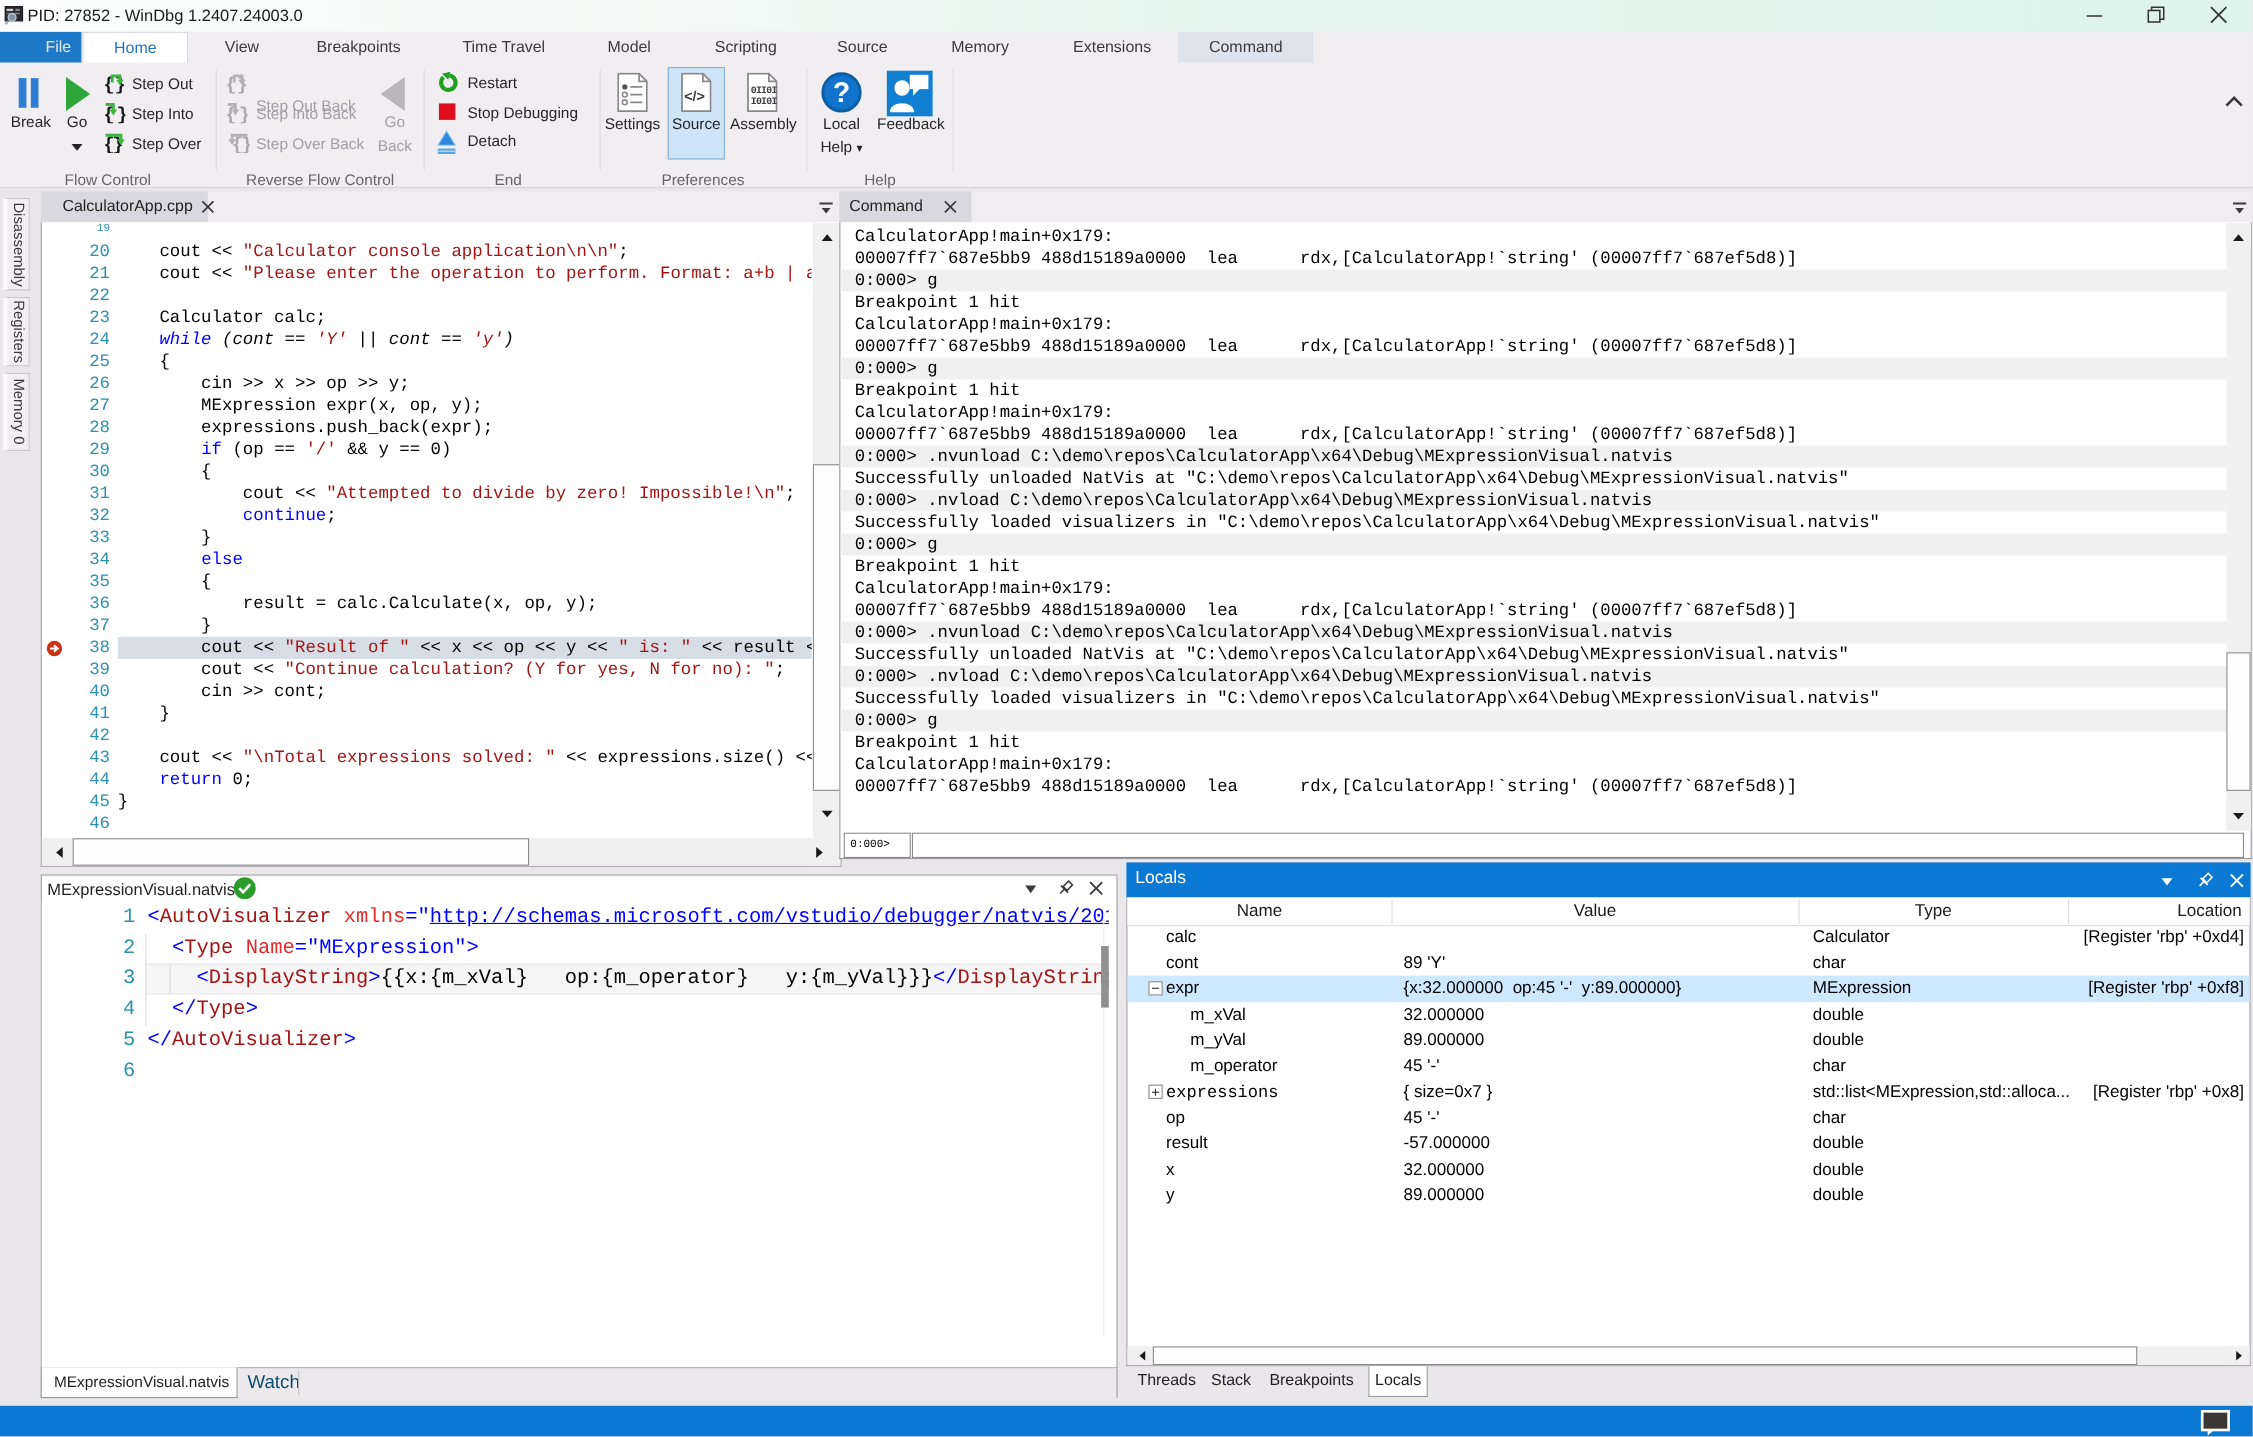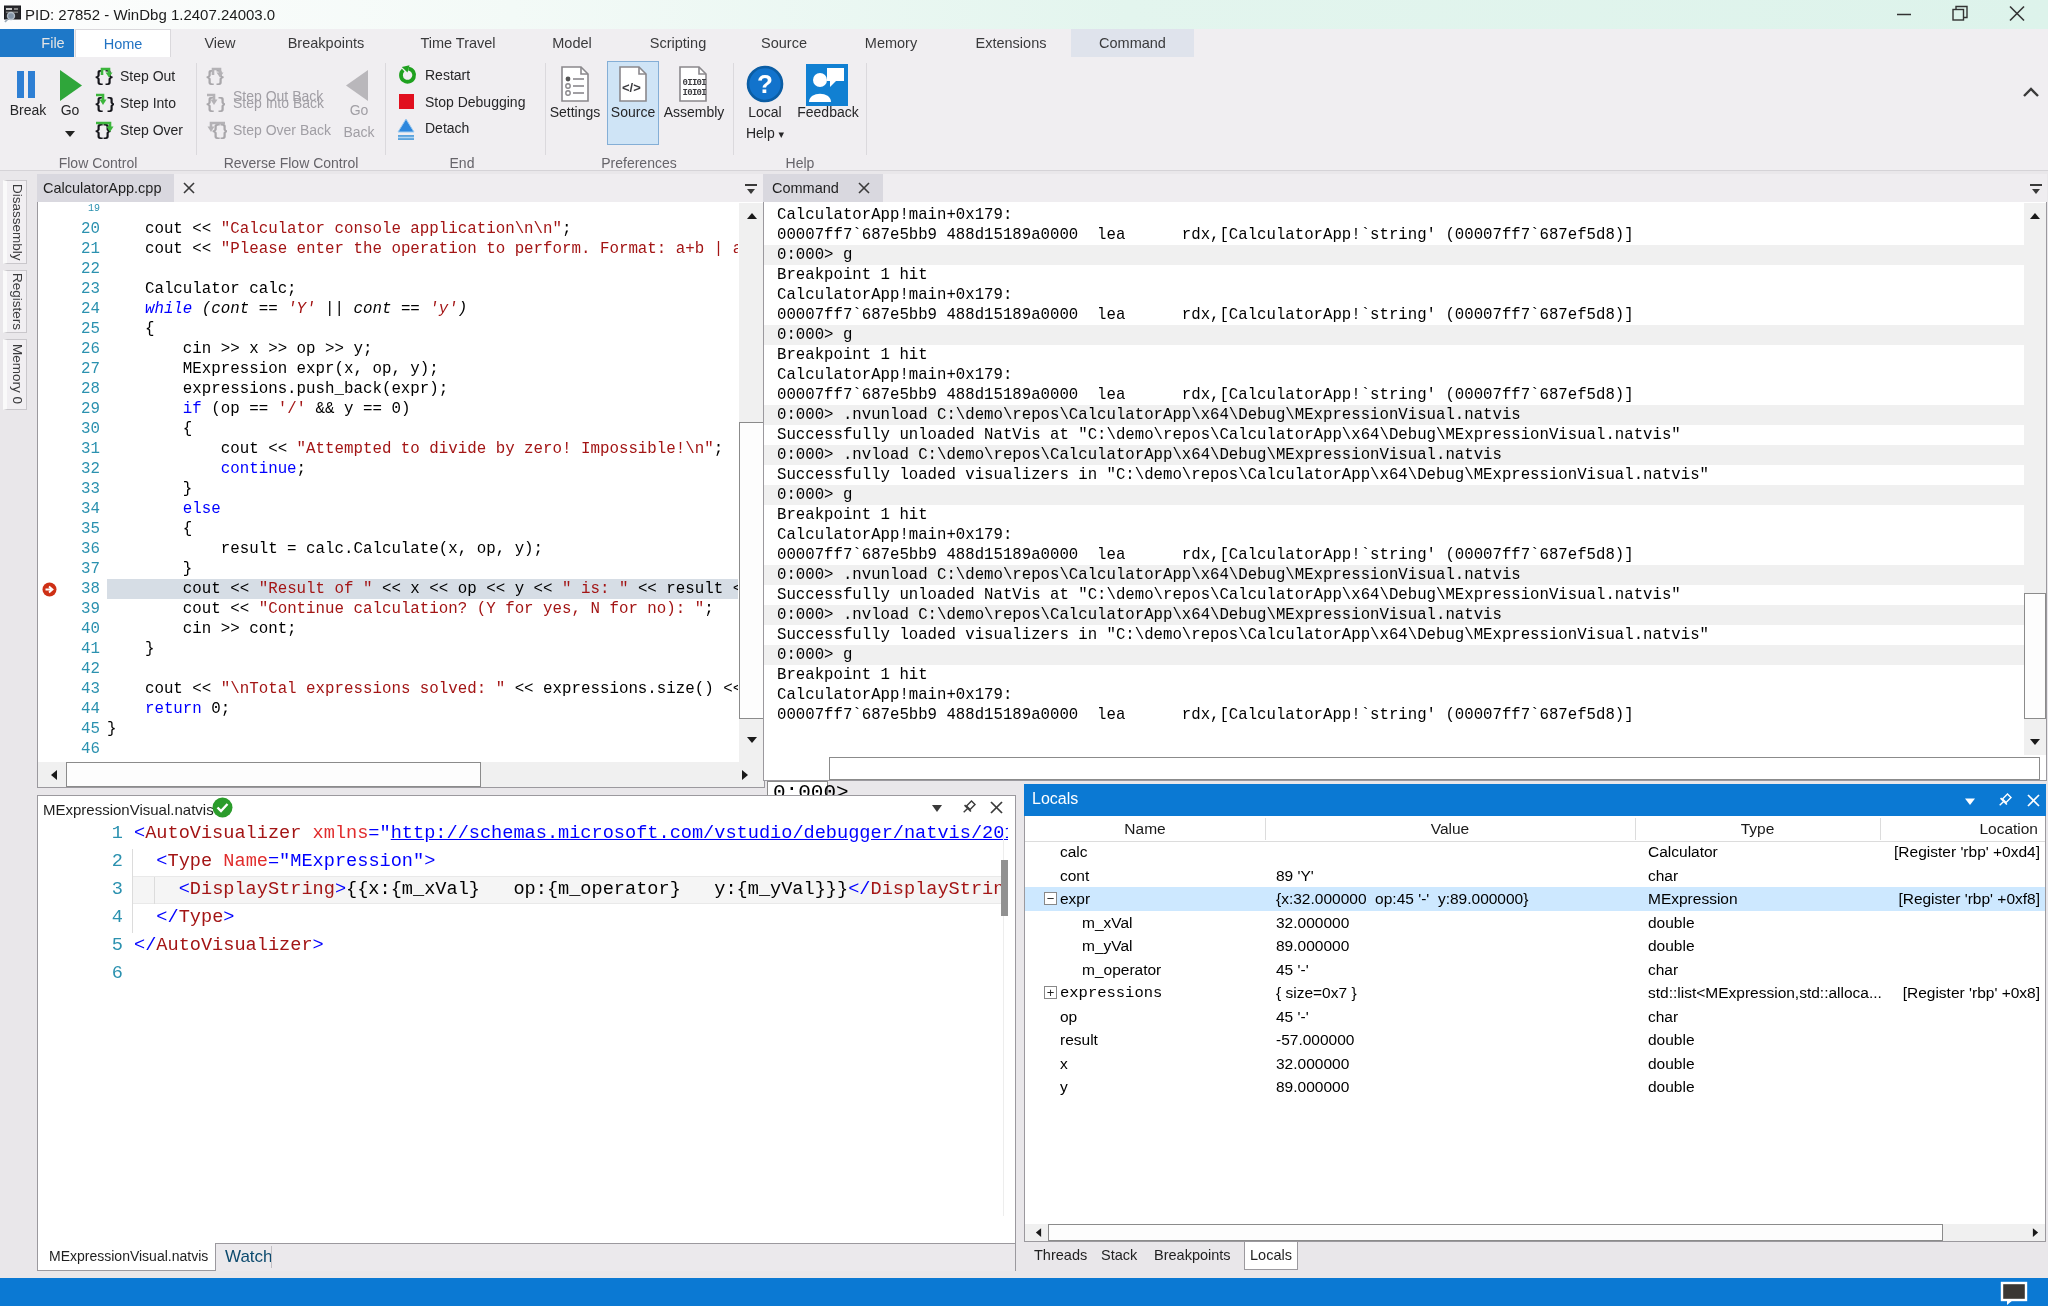--- a/index.html
+++ b/index.html
@@ -205,21 +205,21 @@
 </svg>
 
 <div class="abs" style="left:3px;top:180px;width:24px;height:84px;background:#f1eff2;border:1px solid #c9c7cb;border-left:4px solid #fafafa;
   writing-mode:vertical-rl;font-size:13.5px;color:#3a3a3c;text-align:center;line-height:18px;">Disassembly</div>
 <div class="abs" style="left:3px;top:270px;width:24px;height:63px;background:#f1eff2;border:1px solid #c9c7cb;border-left:4px solid #fafafa;
   writing-mode:vertical-rl;font-size:13.5px;color:#3a3a3c;text-align:center;line-height:18px;">Registers</div>
 <div class="abs" style="left:3px;top:339px;width:24px;height:71px;background:#f1eff2;border:1px solid #c9c7cb;border-left:4px solid #fafafa;
   writing-mode:vertical-rl;font-size:13.5px;color:#3a3a3c;text-align:center;line-height:18px;">Memory 0</div>
 
 <div class="tabbar" style="left:37px;top:174px;width:728px;height:28px;"></div>
-<div class="doctab" style="left:37px;top:174px;width:137px;height:28px;line-height:28px;"><span style="margin-left:6px;">CalculatorApp.cpp</span></div>
+<div class="doctab" style="left:37px;top:174px;width:152px;height:28px;line-height:28px;text-align:center;"><span style="margin-left:6px;">CalculatorApp.cpp</span></div>
 <svg class="abs" style="left:182px;top:181px" width="14" height="14" viewBox="0 0 14 14">
     <line x1="2" y1="2" x2="12" y2="12" stroke="#3a3a3a" stroke-width="1.6"></line>
     <line x1="12" y1="2" x2="2" y2="12" stroke="#3a3a3a" stroke-width="1.6"></line>
   </svg>
 <svg class="abs" style="left:744px;top:183px" width="14" height="13" viewBox="0 0 14 13">
     <line x1="1" y1="2" x2="13" y2="2" stroke="#3a3a3a" stroke-width="2"></line>
     <path d="M3 6 L11 6 L7 11 Z" fill="#3a3a3a"></path>
   </svg>
 <div class="abs" style="left:37px;top:202px;width:728px;height:586px;background:#fff;border:1px solid #9b999e;border-top:none;"></div>
 <div class="abs" style="left:38px;top:202px;width:700px;height:560px;overflow:hidden;">
@@ -358,21 +358,21 @@
     <svg width="12" height="8" viewBox="0 0 12 8">
       <path d="M6 1 L11 7 L1 7 Z" fill="#1a1a1a"></path>
     </svg>
   </div>
 <div class="sbarrow" style="left:2024px;top:729px;width:22px;height:26px;">
     <svg width="12" height="8" viewBox="0 0 12 8">
       <path d="M1 1 L11 1 L6 7 Z" fill="#1a1a1a"></path>
     </svg>
   </div>
 <div class="sbthumb" style="left:2024px;top:593px;width:22px;height:126px;"></div>
-<div class="abs mono" style="left:767px;top:757px;width:61px;height:23px;border:1px solid #8b8b8b;background:#fff;font-size:21px;line-height:21px;color:#000;padding-left:5px;margin-top:24px;">0:000&gt;</div>
+<div class="abs mono" style="left:767px;top:757px;width:61px;height:23px;border:1px solid #8b8b8b;background:#fff;font-size:10px;line-height:21px;color:#000;padding-left:5px;">0:000&gt;</div>
 <div class="abs" style="left:829px;top:757px;width:1211px;height:23px;border:1px solid #8b8b8b;background:#fff;"></div>
 
 <div class="panel" style="left:37px;top:795px;width:979px;height:449px;"></div>
 <div class="abs" style="left:43px;top:801px;font-size:15px;color:#1f1f1f;">MExpressionVisual.natvis</div>
 <svg class="abs" style="left:212px;top:797px" width="21" height="21" viewBox="0 0 21 21">
     <circle cx="10.5" cy="10.5" r="10" fill="#2b9c2b"></circle>
     <path d="M5.5 10.5 L9 14 L15.5 7" fill="none" stroke="#fff" stroke-width="2.4"></path>
   </svg>
 <svg class="abs" style="left:930px;top:803px" width="14" height="10" viewBox="0 0 14 10">
     <path d="M2 2 L12 2 L7 9 Z" fill="#3a3a3a"></path>

